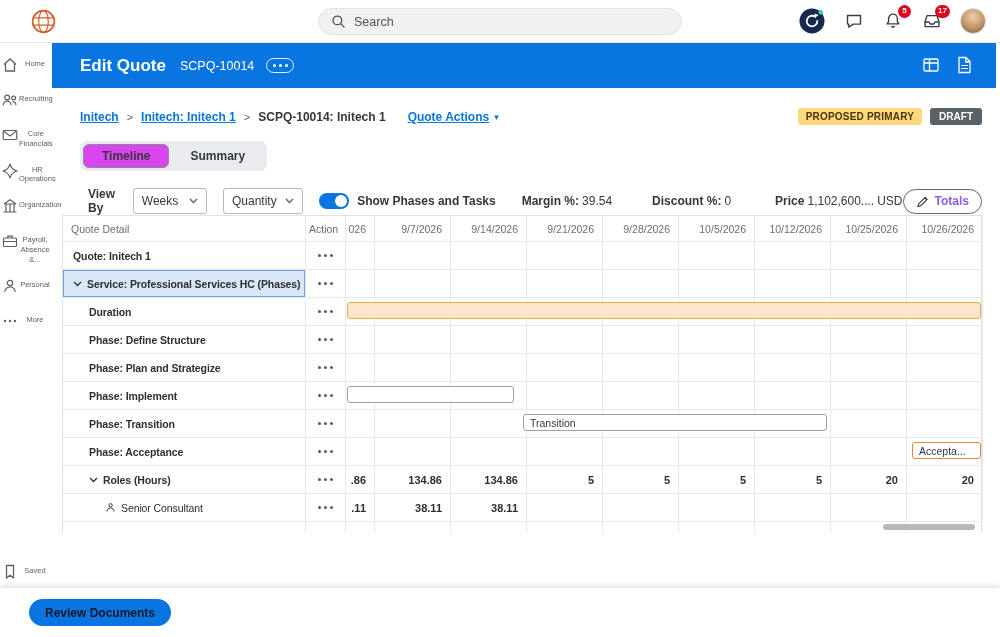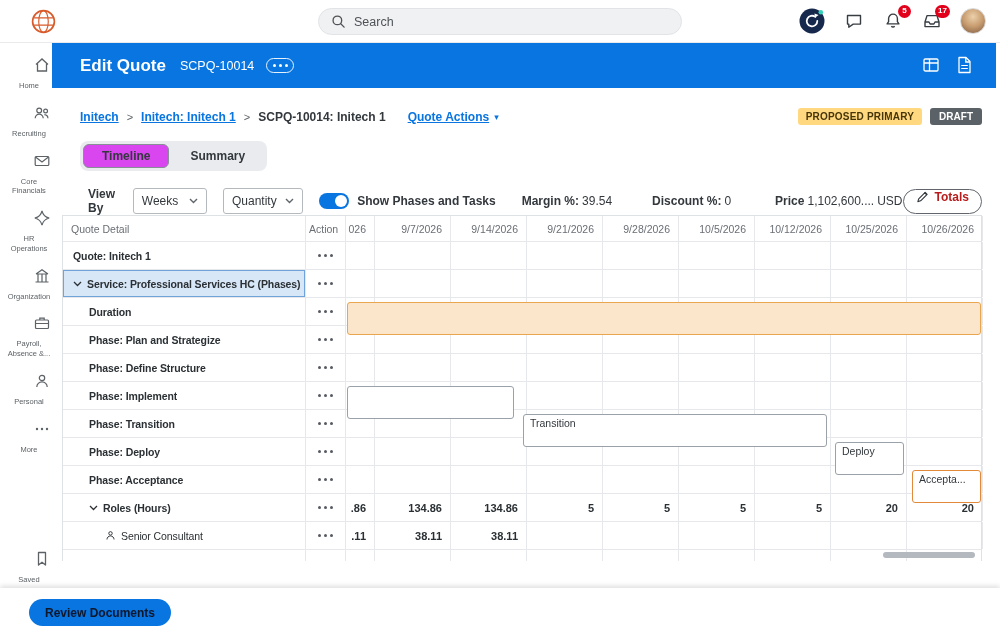--- a/index.html
+++ b/index.html
@@ -9,21 +9,21 @@
 .logo{position:absolute;left:30px;top:8px;width:27px;height:27px}
 .searchbar{position:absolute;left:318px;top:8px;width:364px;height:27px;background:#f0f1f3;border:1px solid #e1e3e6;border-radius:14px;display:flex;align-items:center;padding-left:12px;gap:8px;cursor:text}
 .s-text{color:#4e5256;font-size:12.5px}
 .top-icons{position:absolute;right:14px;top:7px;display:flex;align-items:center;gap:17px}
 .ticon{position:relative;width:22px;height:22px;display:flex;align-items:center;justify-content:center;cursor:pointer}
 .badge{position:absolute;top:-5px;right:-7px;min-width:13px;height:13px;border-radius:7px;background:#e2001a;color:#fff;font-size:8px;font-weight:700;display:flex;align-items:center;justify-content:center;padding:0 3px;line-height:1}
 .assist{width:27px;height:27px;cursor:pointer}
 .avatar{width:26px;height:26px;border-radius:50%;cursor:pointer;background:radial-gradient(circle at 50% 32%,#ecd0ab 0%,#c89d70 48%,#7d5940 100%);border:1px solid #d8d8d8}
 
 .sidebar{position:absolute;left:0;top:43px;width:52px;bottom:0;background:#fff;z-index:2;display:flex;flex-direction:column;align-items:center}
-.sb-item{display:flex;flex-direction:column;align-items:flex-end;margin-top:13px;cursor:pointer;width:50px}
+.sb-item{display:flex;flex-direction:row;align-items:flex-start;margin-top:13px;cursor:pointer;width:50px}
 .sb-label{font-size:7.5px;color:#5d6266;text-align:center;margin-top:3px;line-height:1.3;width:44px;word-wrap:break-word}
 .sb-item.saved{margin-top:auto;margin-bottom:52px}
 
 .main{position:absolute;left:52px;top:43px;right:0;bottom:0;background:#fff}
 .bluebar{height:45px;background:#0875e1;margin-right:4px;display:flex;align-items:center;position:relative}
 .bb-title{color:#fff;font-size:17px;font-weight:700;margin-left:28px}
 .bb-id{color:#fff;font-size:12.5px;margin-left:14px}
 .bb-pill{margin-left:12px;width:28px;height:15px;border:1px solid rgba(255,255,255,.9);border-radius:8px;display:flex;align-items:center;justify-content:center;cursor:pointer}
 .bb-pill .dots i{background:#fff}
 .bb-right{position:absolute;right:24px;top:13px;display:flex;gap:16px}
@@ -48,21 +48,21 @@
 .select{width:92px;height:26px;border:1px solid #b4b9be;border-radius:3px;background:#fff;display:flex;align-items:center;justify-content:space-between;padding:0 8px;margin-right:16px;cursor:pointer}
 .select.wide{width:100px}
 .toggle{width:30px;height:16px;border-radius:8px;background:#0875e1;position:relative;cursor:pointer;margin-right:8px;flex:none}
 .knob{position:absolute;right:2px;top:2px;width:12px;height:12px;border-radius:50%;background:#fff}
 .ctl-bold{font-weight:700;white-space:nowrap}
 .stat{display:flex;gap:3px;align-items:center;white-space:nowrap}
 .stat b{font-weight:700}
 .stat.m1{margin-left:26px}
 .stat.m2{margin-left:40px}
 .stat.m3{margin-left:44px}
-.totals{margin-left:auto;height:25px;border:1px solid #60666c;border-radius:13px;background:#fff;display:flex;gap:6px;padding:0 12px;font-size:12px;font-weight:700;color:#b91c1c;cursor:pointer;font-family:inherit}
+.totals{margin-left:auto;height:25px;border:1px solid #60666c;border-radius:13px;background:#fff;display:flex;align-items:center;gap:6px;padding:0 12px;font-size:12px;font-weight:700;color:#8b5cf6;cursor:pointer;font-family:inherit}
 
 .grid{position:relative;margin:1px 0 0 10px;width:920px;border:1px solid #dfe2e5;border-bottom:none}
 .g-row{display:flex;height:28px;border-bottom:1px solid #e6e8eb;position:relative;background:#fff}
 .g-row.g-header{height:26px}
 .g-cell{border-right:1px solid #e6e8eb;display:flex;align-items:center;height:100%;flex:none}
 .g-header .g-cell{color:#6a6f75;font-size:10.5px}
 .g-head-label{width:243px;padding-left:8px}
 .g-head-action{width:40px;padding-left:3px}
 .g-date{justify-content:flex-end;padding-right:8px;width:76px;overflow:hidden}
 .g-date.d0{width:29px}
@@ -70,21 +70,21 @@
 .g-label.light{font-weight:400}
 .g-label.sel{background:#d8e7f8;box-shadow:inset 0 0 0 1px #6fa3da}
 .g-label-text{white-space:nowrap;overflow:hidden}
 .g-action{width:40px;justify-content:center;cursor:pointer}
 .g-tl{justify-content:flex-end;padding-right:8px;overflow:hidden}
 .g-val{font-weight:700;font-size:11px;color:#2b3034}
 .chev{display:flex;flex:none}
 .pico{display:flex;flex:none}
 .dots{display:inline-flex;align-items:center}
 .dots i{display:inline-block;width:3px;height:3px;border-radius:50%;background:#565b61;margin:0 1.5px}
-.bar{position:absolute;top:4px;height:33px;border-radius:3px;background:#fff;border:1px solid #9aa1a8;font-size:10.5px;color:#33383d;line-height:17px;padding-left:6px;overflow:hidden;white-space:nowrap;z-index:2;cursor:pointer}
+.bar{position:absolute;top:4px;height:17px;border-radius:3px;background:#fff;border:1px solid #9aa1a8;font-size:10.5px;color:#33383d;line-height:17px;padding-left:6px;overflow:hidden;white-space:nowrap;z-index:2;cursor:pointer}
 .bar.duration{background:#fbe6cb;border-color:#eaa64e}
 .bar.accept{border-color:#e2893b}
 .g-row.partial{height:11px;overflow:hidden;border-bottom:none}
 .hscroll{position:absolute;right:6px;bottom:3px;width:92px;height:6px;border-radius:3px;background:#b3b9bf;z-index:4;cursor:pointer}
 
 .footerbar{position:absolute;left:0;right:0;bottom:0;height:49px;background:#fff;box-shadow:0 -2px 5px rgba(0,0,0,.13);z-index:20;display:flex;align-items:center}
 .review-btn{margin-left:29px;height:27px;padding:0 16px;border:none;border-radius:14px;background:#0875e1;color:#0f172a;font-weight:700;font-size:12px;font-family:inherit;cursor:pointer}
 </style>
 </head>
 <body>
@@ -369,20 +369,41 @@
           <div class="g-cell g-tl" style="width: 76px;"></div>
           <div class="g-cell g-tl" style="width: 76px;"></div>
           <div class="g-cell g-tl" style="width: 76px;"></div>
           <div class="g-cell g-tl" style="width: 76px;"></div>
           <div class="g-cell g-tl" style="width: 76px;"></div>
           <div class="g-cell g-tl" style="width: 76px;"></div>
           <div class="bar duration" style="left: 284px; width: 634px;"></div>
         </div>
         <div class="g-row">
           <div class="g-cell g-label" style="padding-left: 26px;">
+            <span class="g-label-text">Phase: Define Structure</span>
+          </div>
+          <div class="g-cell g-action">
+            <span class="dots">
+              <i></i>
+              <i></i>
+              <i></i>
+            </span>
+          </div>
+          <div class="g-cell g-tl" style="width: 29px;"></div>
+          <div class="g-cell g-tl" style="width: 76px;"></div>
+          <div class="g-cell g-tl" style="width: 76px;"></div>
+          <div class="g-cell g-tl" style="width: 76px;"></div>
+          <div class="g-cell g-tl" style="width: 76px;"></div>
+          <div class="g-cell g-tl" style="width: 76px;"></div>
+          <div class="g-cell g-tl" style="width: 76px;"></div>
+          <div class="g-cell g-tl" style="width: 76px;"></div>
+          <div class="g-cell g-tl" style="width: 76px;"></div>
+        </div>
+        <div class="g-row">
+          <div class="g-cell g-label" style="padding-left: 26px;">
             <span class="g-label-text">Phase: Plan and Strategize</span>
           </div>
           <div class="g-cell g-action">
             <span class="dots">
               <i></i>
               <i></i>
               <i></i>
             </span>
           </div>
           <div class="g-cell g-tl" style="width: 29px;"></div>
@@ -390,41 +411,20 @@
           <div class="g-cell g-tl" style="width: 76px;"></div>
           <div class="g-cell g-tl" style="width: 76px;"></div>
           <div class="g-cell g-tl" style="width: 76px;"></div>
           <div class="g-cell g-tl" style="width: 76px;"></div>
           <div class="g-cell g-tl" style="width: 76px;"></div>
           <div class="g-cell g-tl" style="width: 76px;"></div>
           <div class="g-cell g-tl" style="width: 76px;"></div>
         </div>
         <div class="g-row">
           <div class="g-cell g-label" style="padding-left: 26px;">
-            <span class="g-label-text">Phase: Define Structure</span>
-          </div>
-          <div class="g-cell g-action">
-            <span class="dots">
-              <i></i>
-              <i></i>
-              <i></i>
-            </span>
-          </div>
-          <div class="g-cell g-tl" style="width: 29px;"></div>
-          <div class="g-cell g-tl" style="width: 76px;"></div>
-          <div class="g-cell g-tl" style="width: 76px;"></div>
-          <div class="g-cell g-tl" style="width: 76px;"></div>
-          <div class="g-cell g-tl" style="width: 76px;"></div>
-          <div class="g-cell g-tl" style="width: 76px;"></div>
-          <div class="g-cell g-tl" style="width: 76px;"></div>
-          <div class="g-cell g-tl" style="width: 76px;"></div>
-          <div class="g-cell g-tl" style="width: 76px;"></div>
-        </div>
-        <div class="g-row">
-          <div class="g-cell g-label" style="padding-left: 26px;">
             <span class="g-label-text">Phase: Implement</span>
           </div>
           <div class="g-cell g-action">
             <span class="dots">
               <i></i>
               <i></i>
               <i></i>
             </span>
           </div>
           <div class="g-cell g-tl" style="width: 29px;"></div>
@@ -452,42 +452,20 @@
           <div class="g-cell g-tl" style="width: 29px;"></div>
           <div class="g-cell g-tl" style="width: 76px;"></div>
           <div class="g-cell g-tl" style="width: 76px;"></div>
           <div class="g-cell g-tl" style="width: 76px;"></div>
           <div class="g-cell g-tl" style="width: 76px;"></div>
           <div class="g-cell g-tl" style="width: 76px;"></div>
           <div class="g-cell g-tl" style="width: 76px;"></div>
           <div class="g-cell g-tl" style="width: 76px;"></div>
           <div class="g-cell g-tl" style="width: 76px;"></div>
           <div class="bar phase" style="left: 460px; width: 304px;">Transition</div>
-        </div>
-        <div class="g-row">
-          <div class="g-cell g-label" style="padding-left: 26px;">
-            <span class="g-label-text">Phase: Deploy</span>
-          </div>
-          <div class="g-cell g-action">
-            <span class="dots">
-              <i></i>
-              <i></i>
-              <i></i>
-            </span>
-          </div>
-          <div class="g-cell g-tl" style="width: 29px;"></div>
-          <div class="g-cell g-tl" style="width: 76px;"></div>
-          <div class="g-cell g-tl" style="width: 76px;"></div>
-          <div class="g-cell g-tl" style="width: 76px;"></div>
-          <div class="g-cell g-tl" style="width: 76px;"></div>
-          <div class="g-cell g-tl" style="width: 76px;"></div>
-          <div class="g-cell g-tl" style="width: 76px;"></div>
-          <div class="g-cell g-tl" style="width: 76px;"></div>
-          <div class="g-cell g-tl" style="width: 76px;"></div>
-          <div class="bar phase" style="left: 772px; width: 69px;">Deploy</div>
         </div>
         <div class="g-row">
           <div class="g-cell g-label" style="padding-left: 26px;">
             <span class="g-label-text">Phase: Acceptance</span>
           </div>
           <div class="g-cell g-action">
             <span class="dots">
               <i></i>
               <i></i>
               <i></i>

